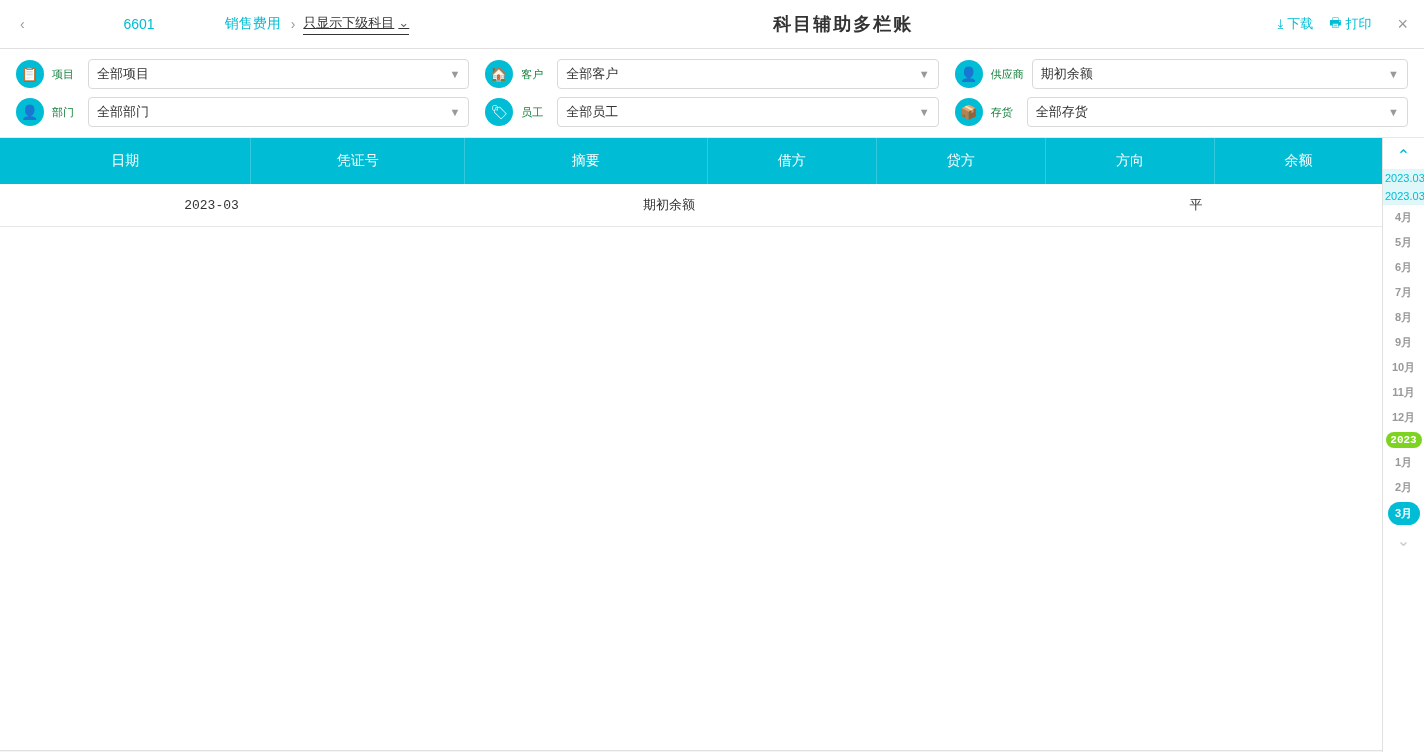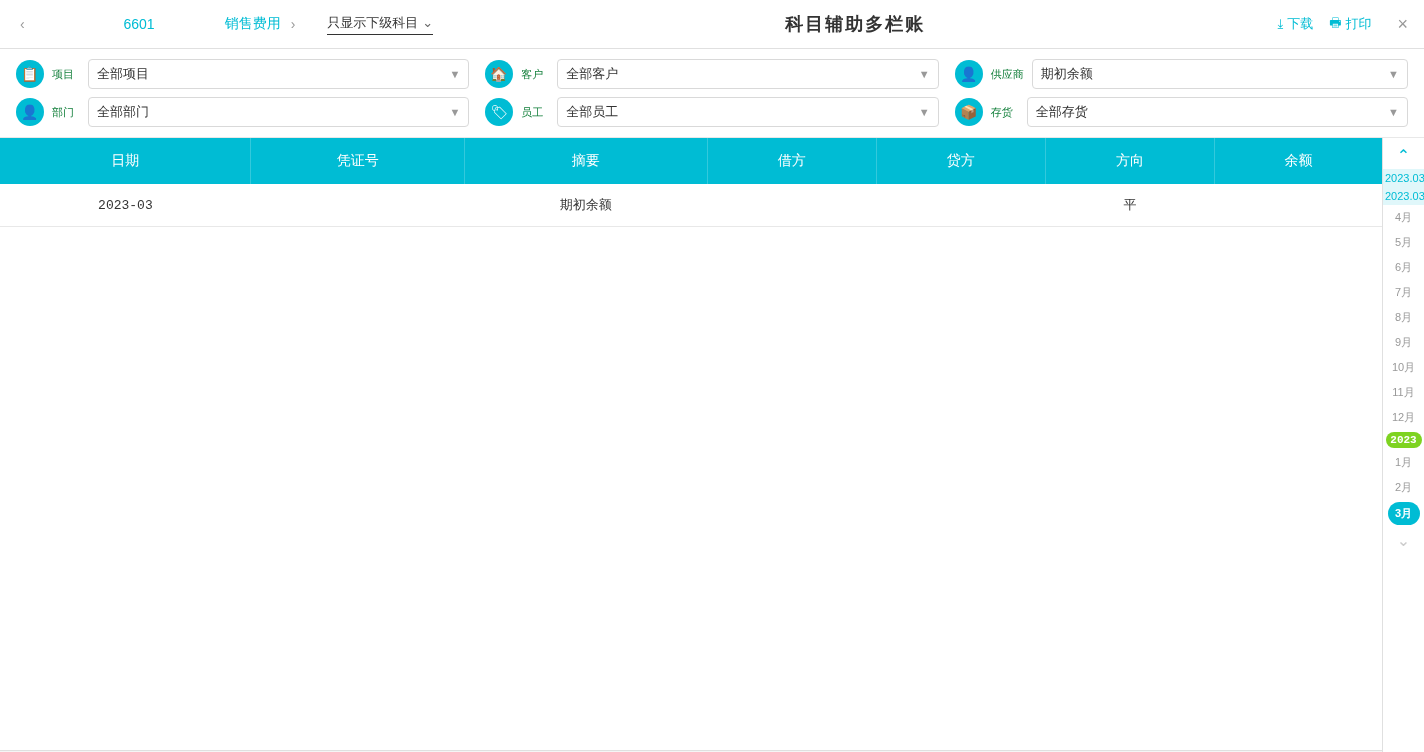--- a/index.html
+++ b/index.html
@@ -40,25 +40,26 @@
       font-size: 14px;
       font-weight: 500;
       min-width: 120px;
       text-align: right;
     }
 
     .show-sub {
       display: flex;
       align-items: center;
       gap: 4px;
-      margin-left: 28px;
+      margin-left: 4px;
       color: #333;
       cursor: pointer;
       border-bottom: 1px solid #333;
       padding-bottom: 2px;
+      text-decoration: underline;
     }
 
     .show-sub .chevron {
       color: #666;
     }
 
     .page-title {
       flex: 1;
       text-align: center;
       font-size: 18px;
@@ -166,21 +167,21 @@
     .data-table thead th:last-child {
       border-right: none;
     }
 
     .data-table tbody tr {
       border-bottom: 1px solid #e8e8e8;
     }
 
     .data-table tbody td {
       padding: 12px 12px;
-      text-align: center;
+      text-align: right;
       color: #333;
       font-size: 13px;
     }
 
     .scrollbar-area {
       height: 12px;
       background: #f5f5f5;
       border-top: 1px solid #e0e0e0;
       position: absolute;
       bottom: 0;
@@ -205,20 +206,21 @@
     }
 
     .timeline-item {
       width: 100%;
       text-align: center;
       padding: 5px 2px;
       font-size: 11px;
       color: #999;
       cursor: pointer;
       position: relative;
+      font-weight: bold;
     }
 
     .timeline-arrow {
       color: #ccc;
       cursor: pointer;
       font-size: 16px;
       padding: 4px;
     }
 
     .timeline-arrow.up { color: #00bcd4; }

